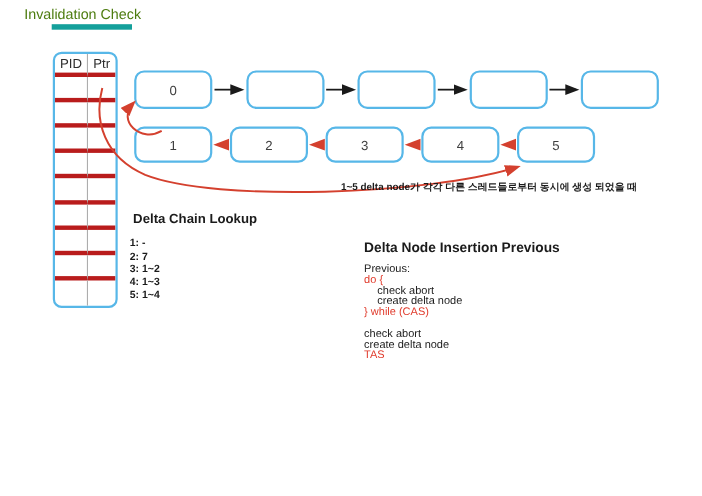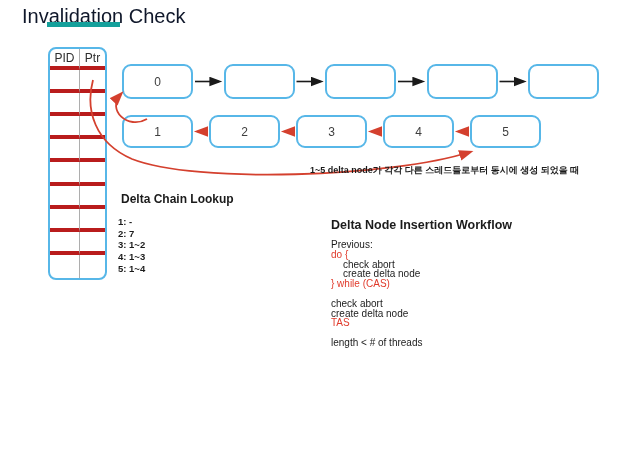--- a/index.html
+++ b/index.html
@@ -1,21 +1,21 @@
 <!DOCTYPE html>
 <html><head>
 <meta charset="utf-8">
 <style>
   html,body{margin:0;padding:0;background:#fff;}
   #stage{
     position:relative;width:638px;height:451px;background:#ffffff;overflow:hidden;
     font-family:"Liberation Sans","DejaVu Sans",sans-serif;color:#222;
   }
   
-  .slide-title{position:absolute;left:22px;top:5px;font-size:20px;color:#0f172a;}
+  .slide-title{position:absolute;left:22px;top:5px;font-size:13px;color:#4d7c0f;}
   .title-bar{position:absolute;left:47px;top:22px;width:73px;height:5px;background:#14A09B;}
   
   .pid-table{
     position:absolute;left:48px;top:47px;width:59px;height:233px;
     border:2px solid #57B7E8;border-radius:8px;box-sizing:border-box;
     display:grid;grid-template-columns:30px 1fr;grid-template-rows:21px repeat(9,1fr);
     overflow:hidden;background:#fff;
   }
   .pid-cell{border-right:1px solid #ADADAD;border-bottom:4px solid #b91c1c;box-sizing:border-box;}
   .pid-cell.last-col{border-right:none;}
@@ -116,28 +116,27 @@
 
   <div class="lookup-heading">Delta Chain Lookup</div>
   <div class="lookup-list">
     <div class="lookup-item">1: -</div>
     <div class="lookup-item">2: 7</div>
     <div class="lookup-item">3: 1~2</div>
     <div class="lookup-item">4: 1~3</div>
     <div class="lookup-item">5: 1~4</div>
   </div>
 
-  <div class="wf-heading">Delta Node Insertion Workflow</div>
+  <div class="wf-heading">Delta Node Insertion Previous</div>
   <div class="wf-body">
     <div class="wf-line">Previous:</div>
     <div class="wf-line red">do {</div>
     <div class="wf-line ind">check abort</div>
     <div class="wf-line ind">create delta node</div>
     <div class="wf-line red">} while (CAS)</div>
     <div class="wf-line"></div>
     <div class="wf-line">check abort</div>
     <div class="wf-line">create delta node</div>
     <div class="wf-line red">TAS</div>
     <div class="wf-line"></div>
-    <div class="wf-line">length &lt; # of threads</div>
   </div>
 
 </div>
 
 </body></html>

